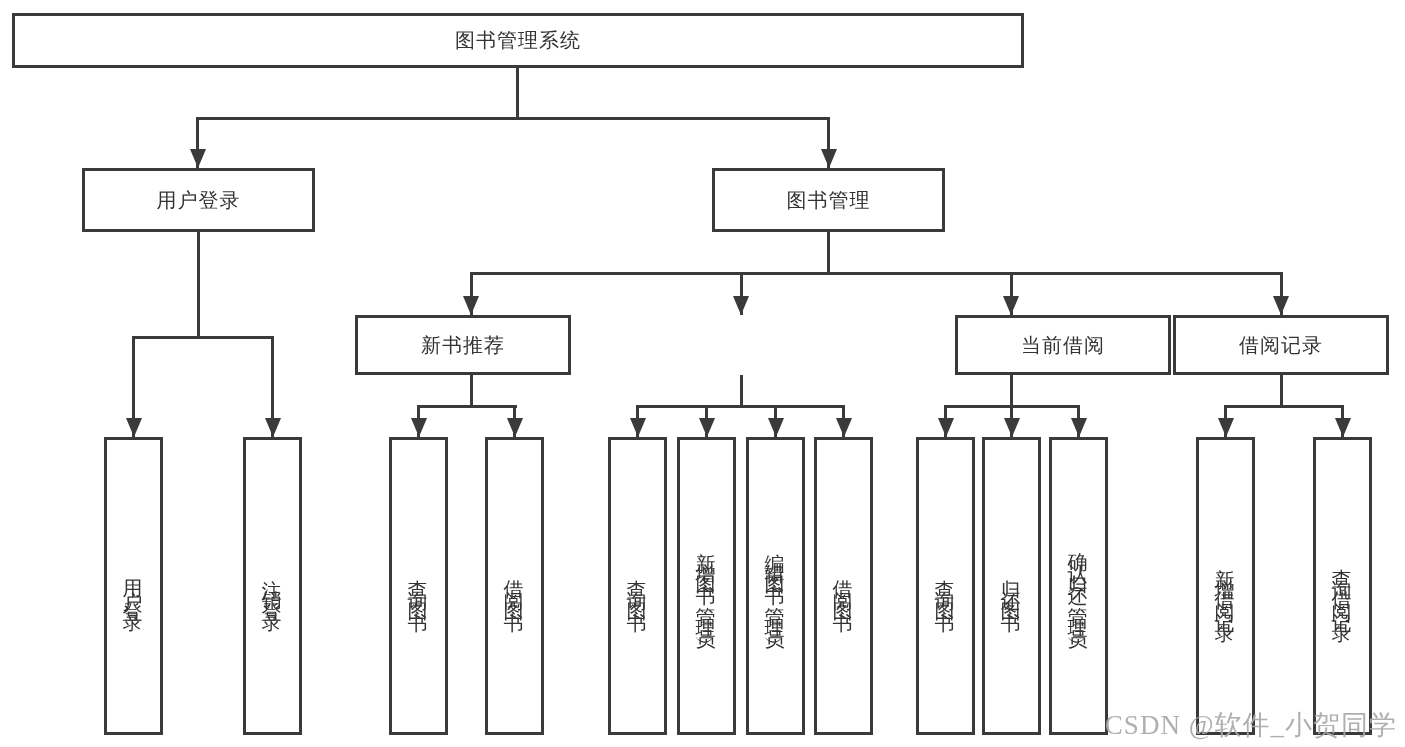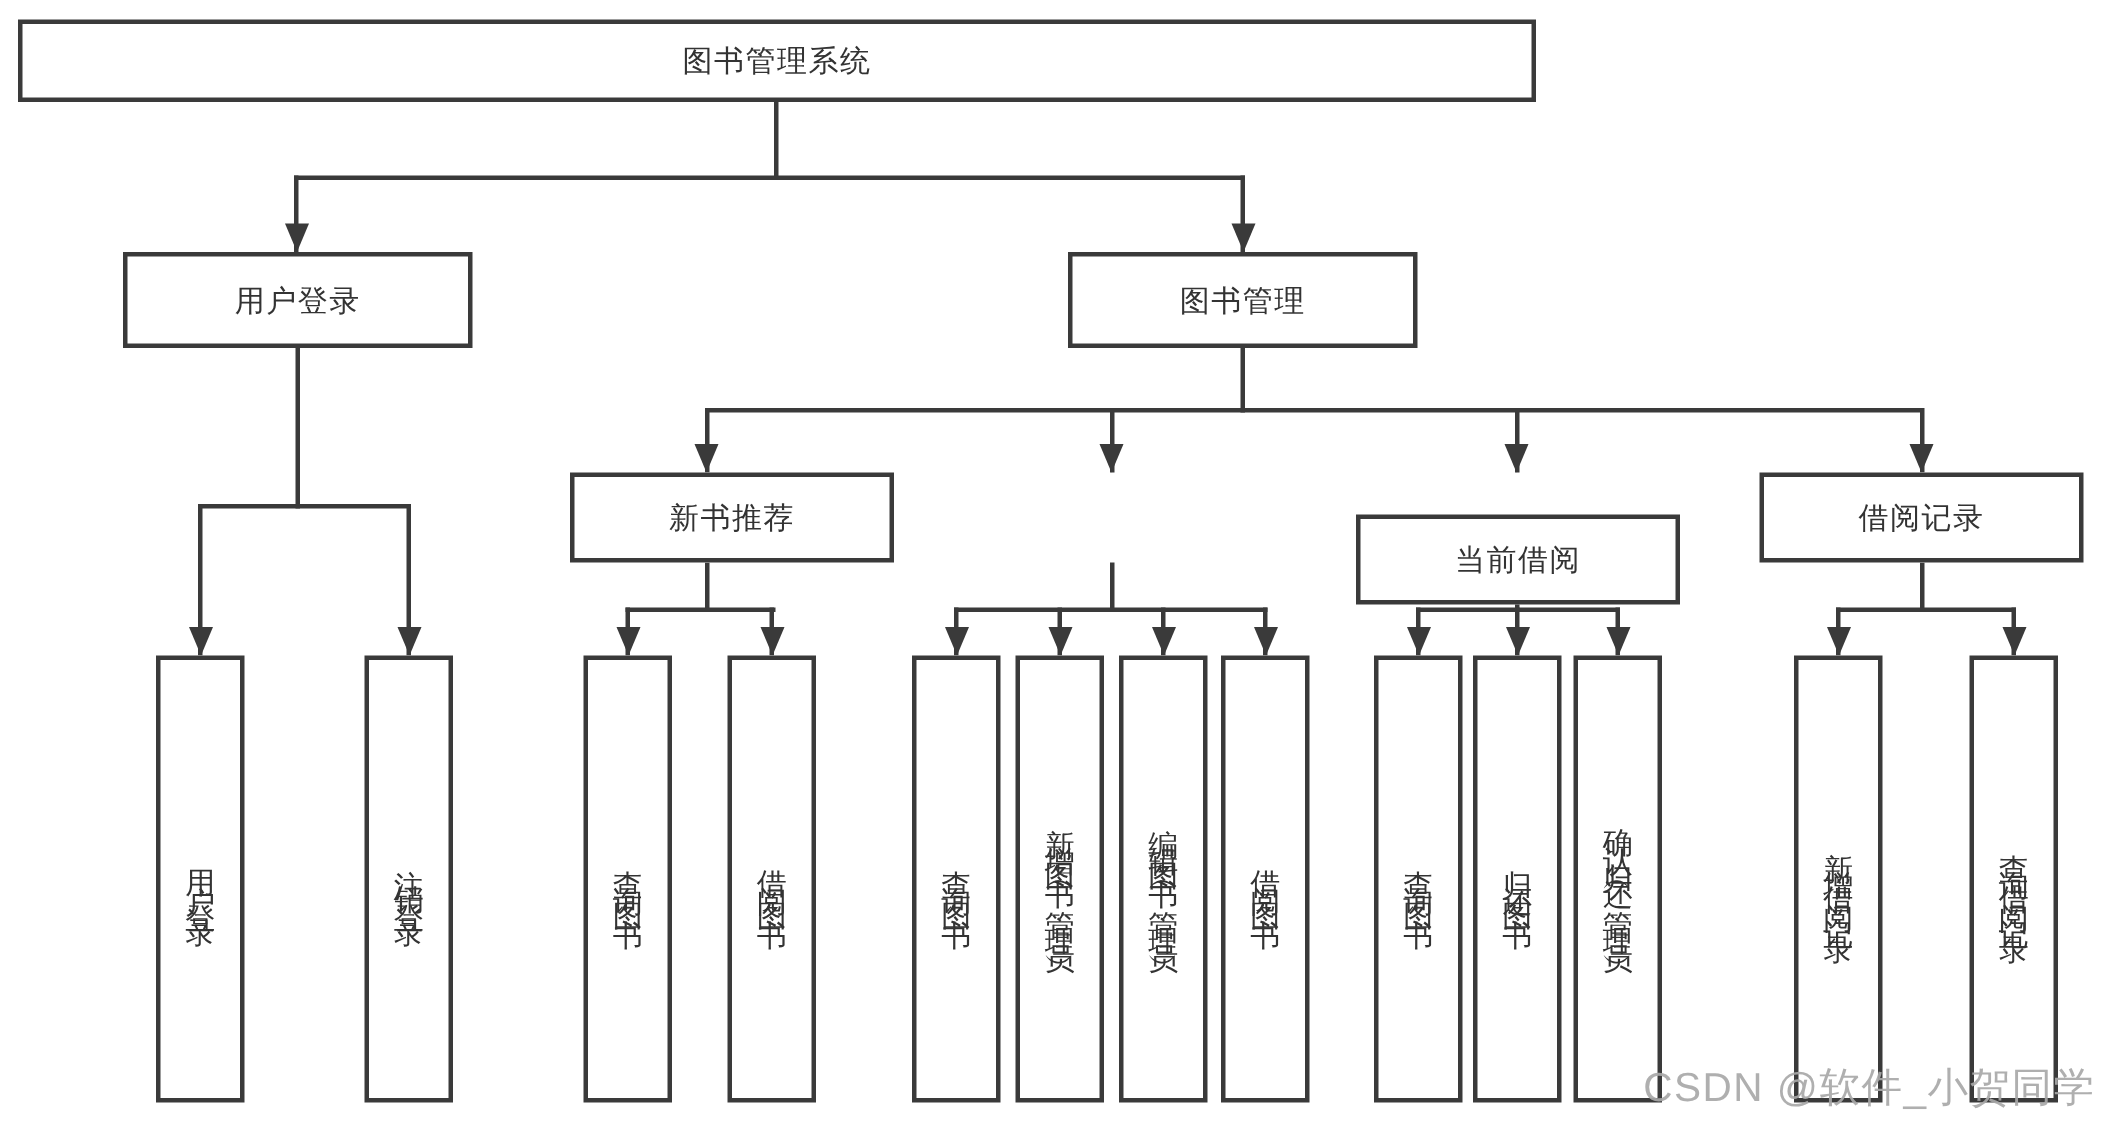--- a/index.html
+++ b/index.html
@@ -1,20 +1,20 @@
 <!DOCTYPE html>
 <html><head>
 <meta charset="utf-8">
 <style>
   html,body{margin:0;padding:0;background:#ffffff;}
   .canvas{
     position:relative;
     width:1405px;height:747px;
     background:#ffffff;
-    font-family:Liberation Sans, sans-serif;
+    font-family:Liberation Serif, serif;
     overflow:hidden;
   }
   
   .box{
     position:absolute;
     box-sizing:border-box;
     border:3px solid #3a3a3a;
     background:#ffffff;
     display:flex;align-items:center;justify-content:center;
     color:#333333;
@@ -122,24 +122,24 @@
     <span class="lbl">图书管理系统</span>
   </div>
 
   <div class="box lvl2" style="left:82px;">
     <span class="lbl">用户登录</span>
   </div>
   <div class="box lvl2" style="left:712px;">
     <span class="lbl">图书管理</span>
   </div>
 
-  <div class="box lvl3" style="left:380px;text-align:right;">
+  <div class="box lvl3" style="left:355px;text-align:right;">
     <span class="lbl">新书推荐</span>
   </div>
-  <div class="box lvl3" style="left:904px;margin-top:28px;">
+  <div class="box lvl3" style="left:955px;">
     <span class="lbl">当前借阅</span>
   </div>
   <div class="box lvl3" style="left:1173px;">
     <span class="lbl">借阅记录</span>
   </div>
 
   <div class="box leaf" style="left:104px;">
     <span class="lbl">用户登录</span>
   </div>
   <div class="box leaf" style="left:243px;">

